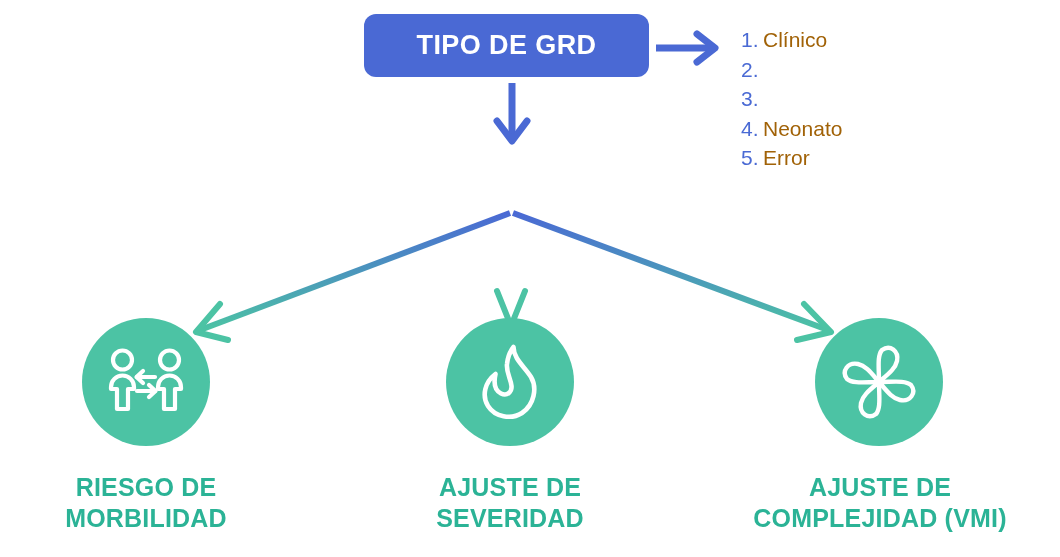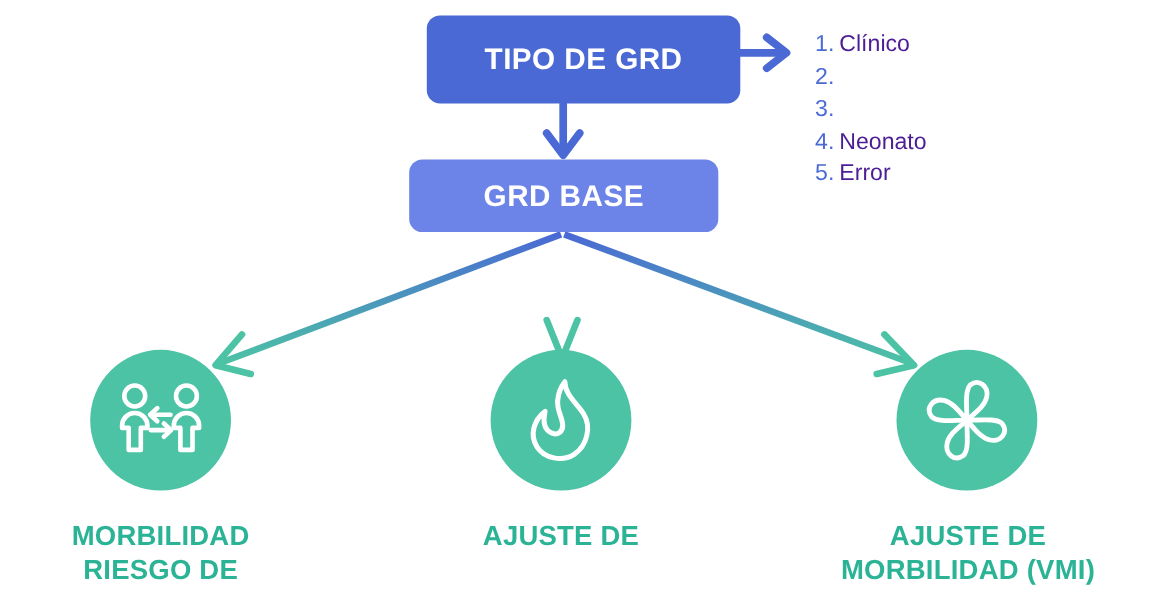--- a/index.html
+++ b/index.html
@@ -34,24 +34,24 @@
     display: flex;
     align-items: center;
     justify-content: center;
     border-radius: 12px;
     color: #ffffff;
     font-weight: bold;
     letter-spacing: 0.4px;
     box-sizing: border-box;
   }
   #box-tipo {
-    left: 388px;
+    left: 364px;
     top: 14px;
     width: 285px;
-    height: 80px;
+    height: 63px;
     background: #4a69d4;
     font-size: 27px;
   }
   #box-grdbase {
     left: 372px;
     top: 145px;
     width: 281px;
     height: 66px;
     background: #6c83e8;
     font-size: 27px;
@@ -69,21 +69,21 @@
   .list-row {
     display: flex;
     align-items: baseline;
     white-space: nowrap;
   }
   .list-num {
     color: #4a6ad4;
     min-width: 22px;
   }
   .list-label {
-    color: #4c1d95;
+    color: #a16207;
   }
   
   .circle-node {
     position: absolute;
     width: 128px;
     height: 128px;
     border-radius: 50%;
     background: #4cc3a4;
     display: flex;
     align-items: center;
@@ -173,23 +173,20 @@
     <div class="list-row">
       <span class="list-num">4.</span>
       <span class="list-label">Neonato</span>
     </div>
     <div class="list-row">
       <span class="list-num">5.</span>
       <span class="list-label">Error</span>
     </div>
   </div>
 
-  <div class="node-box" id="box-grdbase">
-    <span>GRD BASE</span>
-  </div>
 
   <div class="circle-node" id="circle-morbilidad">
     <svg width="86" height="70" viewBox="0 0 86 70">
       <g fill="none" stroke="#ffffff" stroke-width="4.2" stroke-linecap="round" stroke-linejoin="round">
 
         <circle cx="19.5" cy="13" r="9.5"></circle>
         <path d="M8 40 a11.5 11.5 0 0 1 23 0 v2 h-6 v20 h-11 v-20 h-6 z"></path>
 
         <circle cx="66.5" cy="13" r="9.5"></circle>
         <path d="M55 40 a11.5 11.5 0 0 1 23 0 v2 h-6 v20 h-11 v-20 h-6 z"></path>
@@ -228,26 +225,27 @@
 
         <path d="M42 42 C42 56 44 68 39 74 C31 80 22 73 24 63 C25.6 55 34 49 42 42 Z"></path>
 
         <path d="M42 42 C28 42 16 44 10 39 C4 31 11 22 21 24 C29 25.6 35 34 42 42 Z"></path>
       </g>
       <circle cx="42" cy="42" r="4.2" fill="#ffffff"></circle>
     </svg>
   </div>
 
   <div class="caption" id="caption-morbilidad">
+    <span class="caption-line">RIESGO DE</span>
     <span class="caption-line">MORBILIDAD</span>
-    <span class="caption-line">RIESGO DE</span>
   </div>
 
   <div class="caption" id="caption-severidad">
     <span class="caption-line">AJUSTE DE</span>
+    <span class="caption-line">SEVERIDAD</span>
   </div>
 
   <div class="caption" id="caption-complejidad">
     <span class="caption-line">AJUSTE DE</span>
-    <span class="caption-line">MORBILIDAD (VMI)</span>
+    <span class="caption-line">COMPLEJIDAD (VMI)</span>
   </div>
 
 </div>
 
 </body></html>

